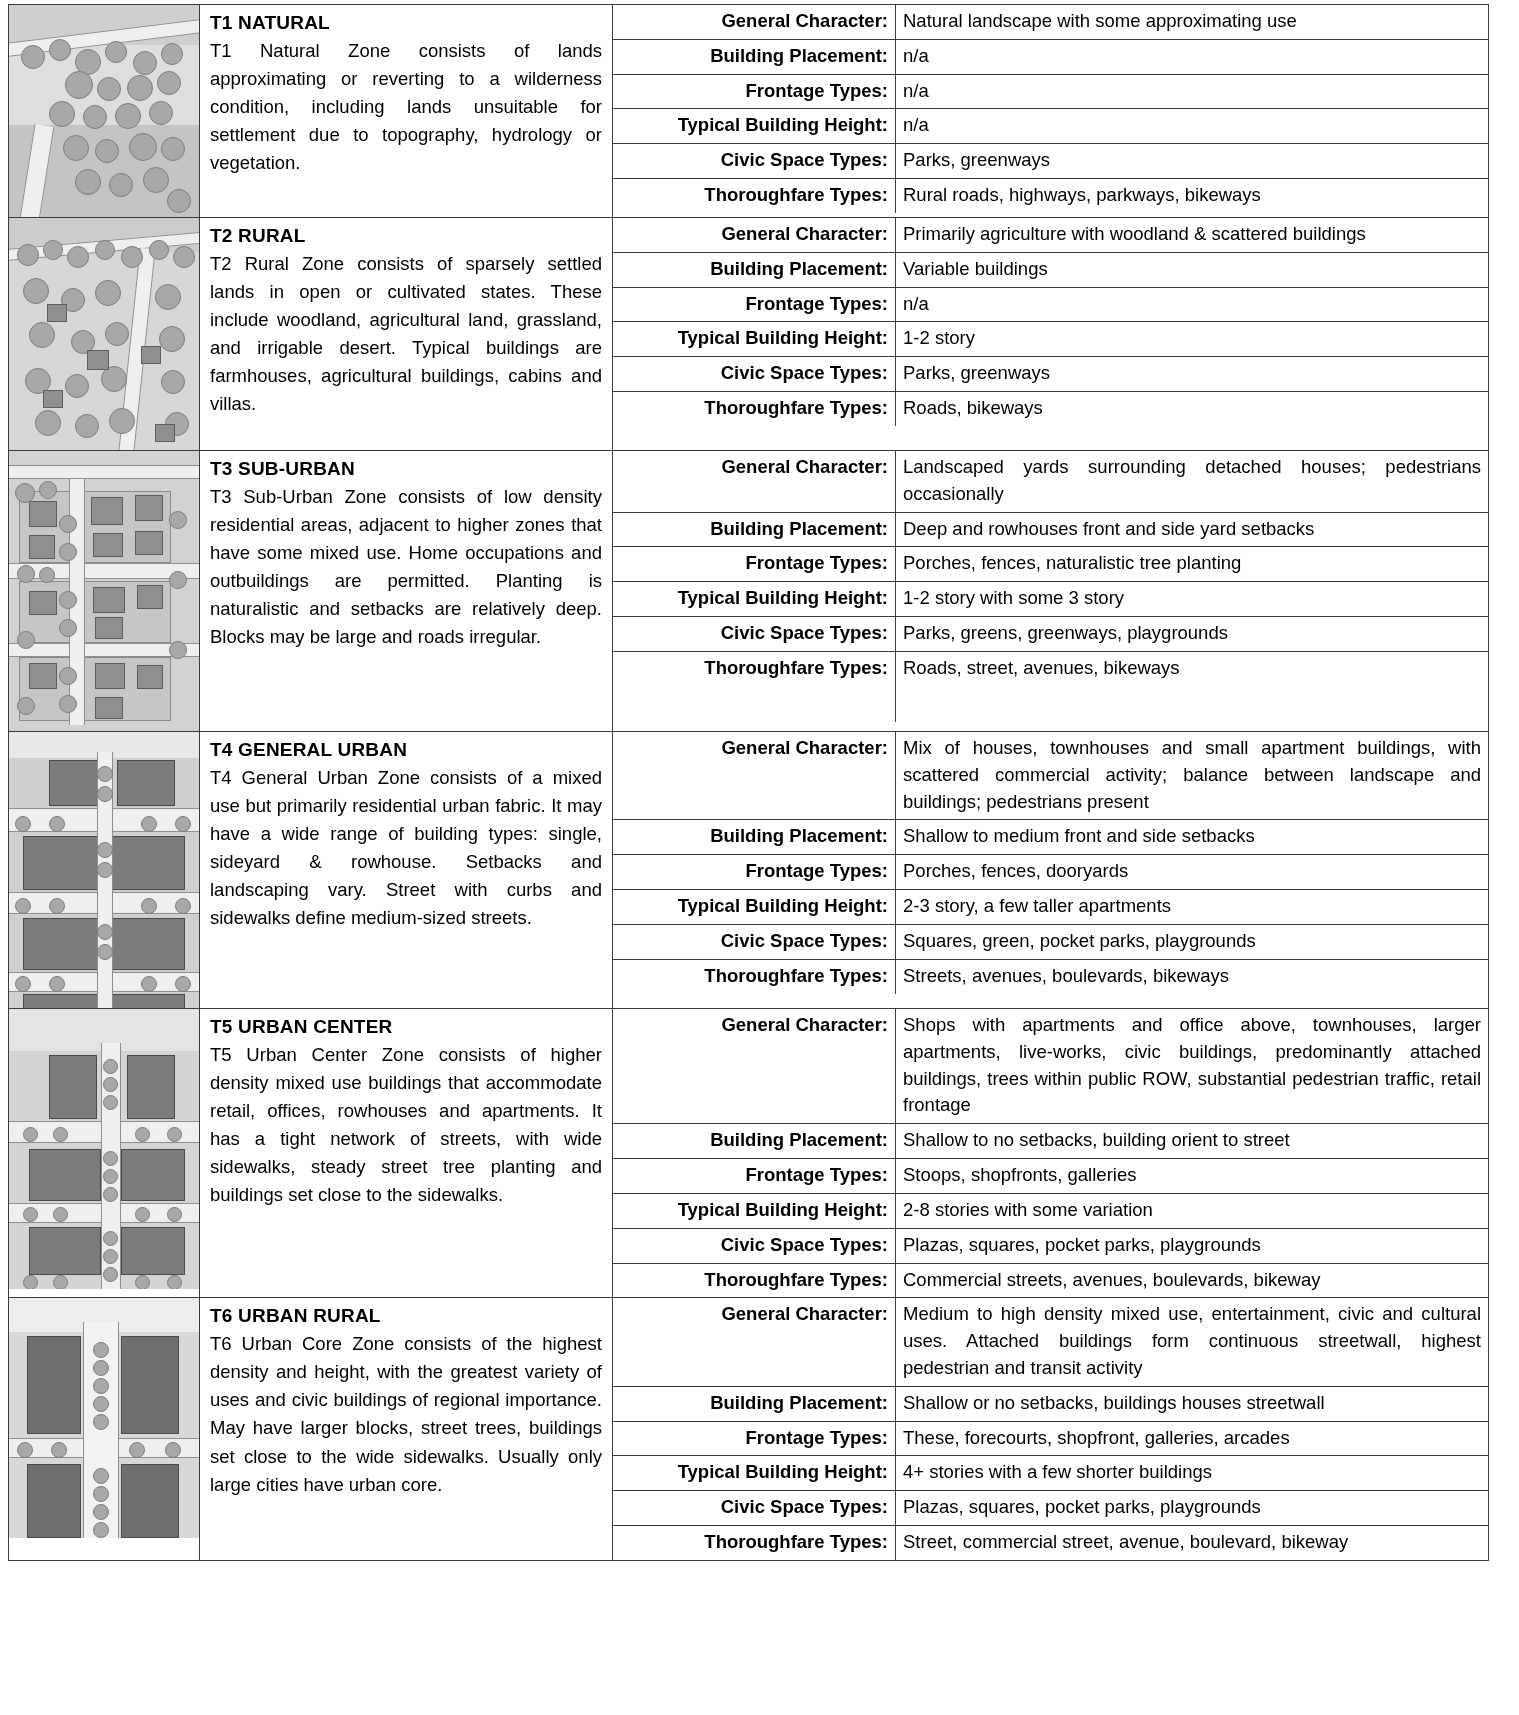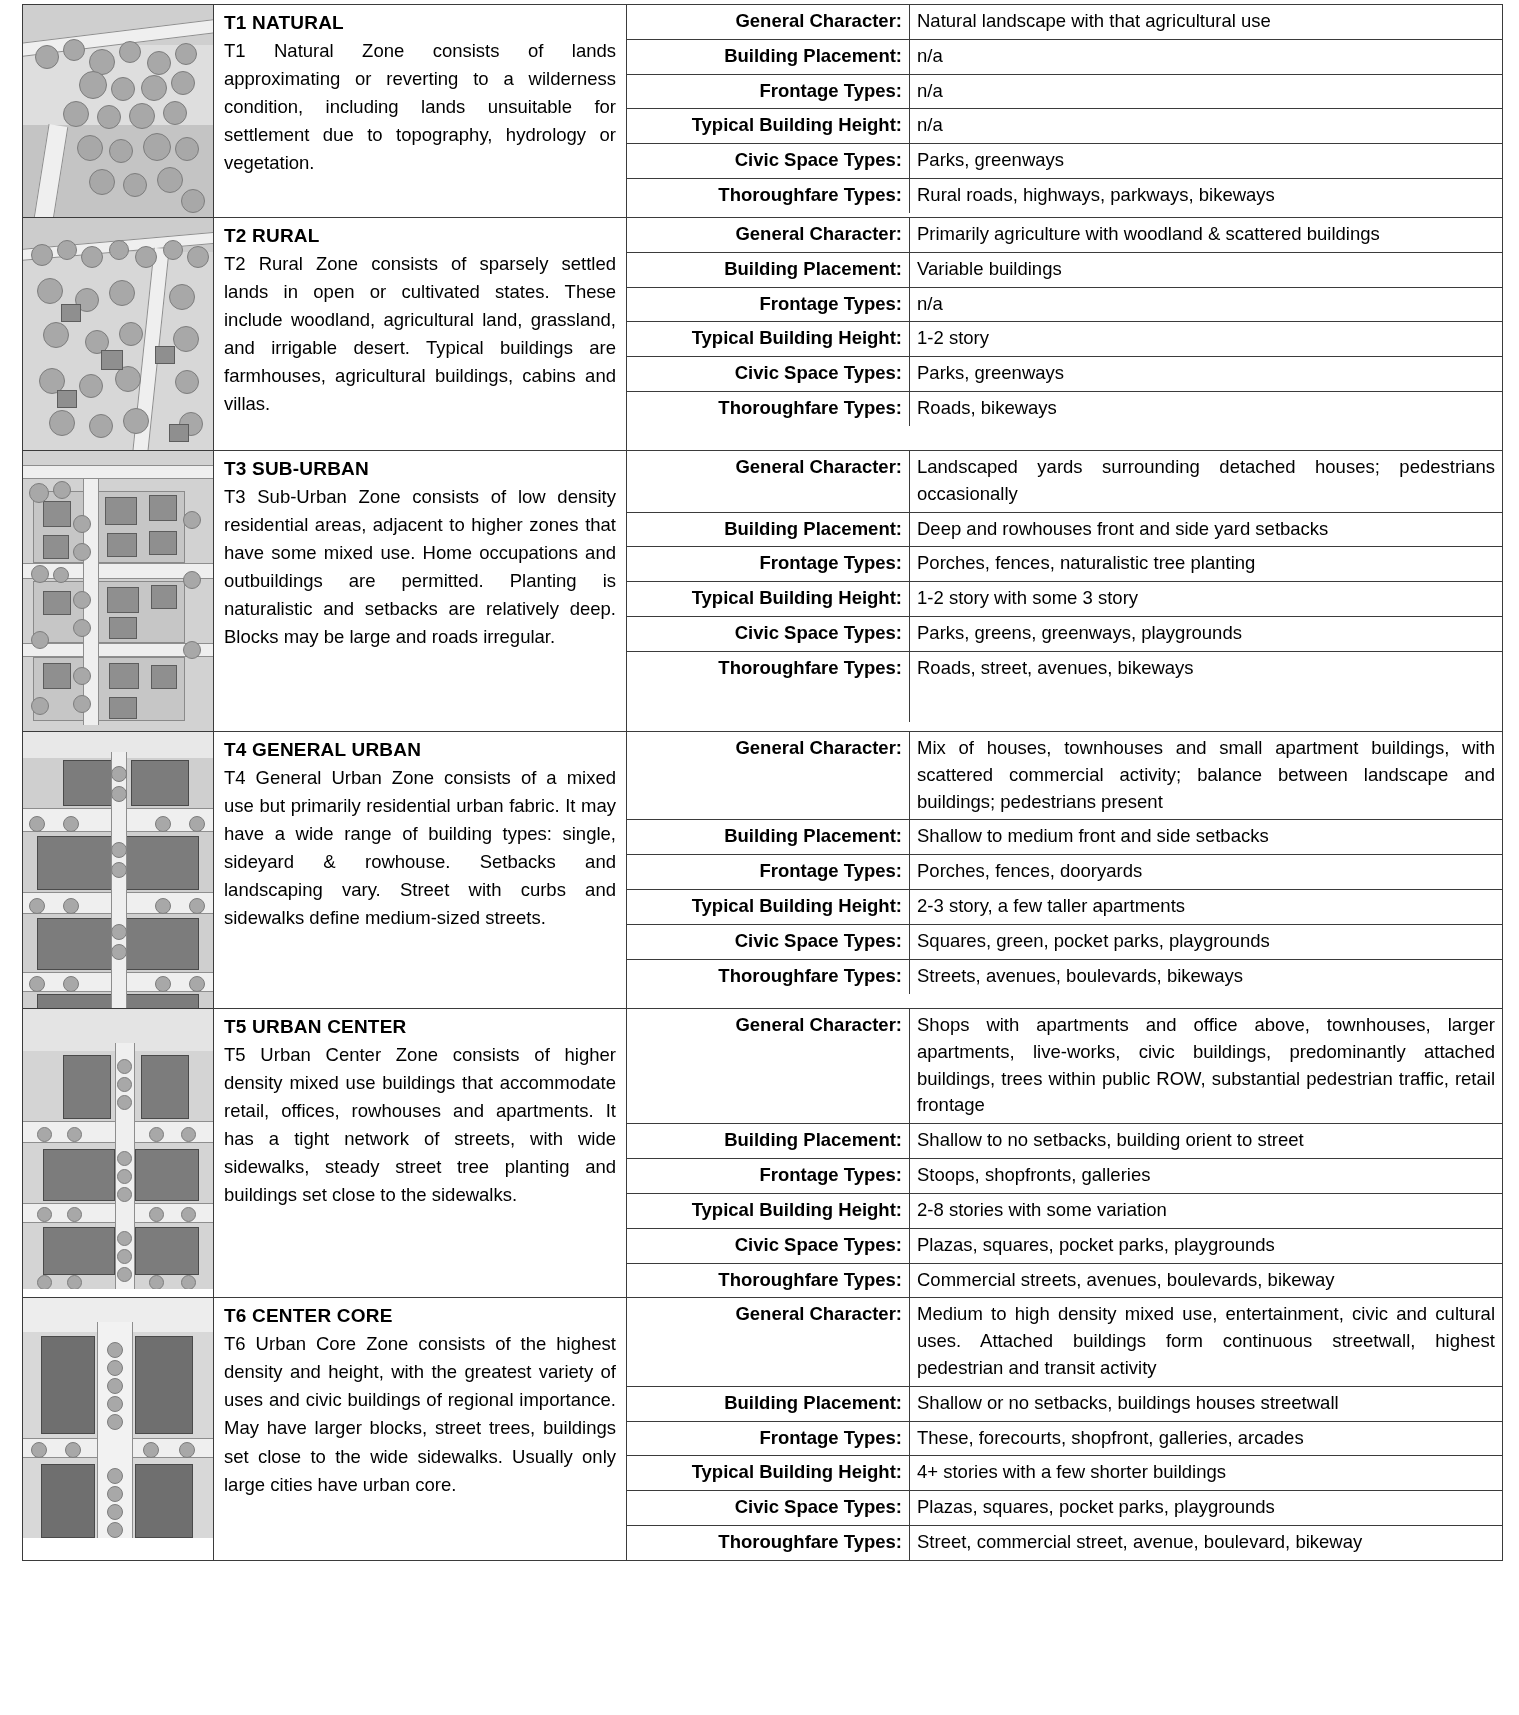--- a/index.html
+++ b/index.html
@@ -13,21 +13,21 @@
     width: 1519px;
   }
   .sheet {
     width: 1519px;
     padding: 0;
     box-sizing: border-box;
   }
   table.zones {
     border-collapse: collapse;
     width: 1477px;
-    margin-left: 22px;
+    margin-left: 8px;
     margin-top: 4px;
     table-layout: fixed;
   }
   table.zones > tbody > tr > td {
     border: 1.5px solid #3b3b3b;
     vertical-align: top;
     padding: 0;
   }
   .col-img { width: 190px; }
   .col-desc { width: 412px; }
@@ -165,21 +165,21 @@
           <div class="desc-cell">
             <div class="zone-title">T1 NATURAL</div>
             <div class="zone-text">T1 Natural Zone consists of lands approximating or reverting to a wilderness condition, including lands unsuitable for settlement due to topography, hydrology or vegetation.</div>
           </div>
         </td>
         <td class="col-attr">
           <table class="attrs">
             <tbody>
               <tr>
                 <td class="label">General Character:</td>
-                <td class="value">Natural landscape with that agricultural use</td>
+                <td class="value">Natural landscape with some approximating use</td>
               </tr>
               <tr>
                 <td class="label">Building Placement:</td>
                 <td class="value">n/a</td>
               </tr>
               <tr>
                 <td class="label">Frontage Types:</td>
                 <td class="value">n/a</td>
               </tr>
               <tr>
@@ -525,21 +525,21 @@
             <div class="tree" style="left:84px;top:206px;width:14px;height:14px"></div>
             <div class="tree" style="left:84px;top:224px;width:14px;height:14px"></div>
             <div class="tree" style="left:8px;top:144px;width:14px;height:14px"></div>
             <div class="tree" style="left:42px;top:144px;width:14px;height:14px"></div>
             <div class="tree" style="left:120px;top:144px;width:14px;height:14px"></div>
             <div class="tree" style="left:156px;top:144px;width:14px;height:14px"></div>
           </div>
         </td>
         <td class="col-desc">
           <div class="desc-cell">
-            <div class="zone-title">T6 CENTER CORE</div>
+            <div class="zone-title">T6 URBAN RURAL</div>
             <div class="zone-text">T6 Urban Core Zone consists of the highest density and height, with the greatest variety of uses and civic buildings of regional importance. May have larger blocks, street trees, buildings set close to the wide sidewalks. Usually only large cities have urban core.</div>
           </div>
         </td>
         <td class="col-attr">
           <table class="attrs">
             <tbody>
               <tr>
                 <td class="label">General Character:</td>
                 <td class="value">Medium to high density mixed use, entertainment, civic and cultural uses. Attached buildings form continuous streetwall, highest pedestrian and transit activity</td>
               </tr>

